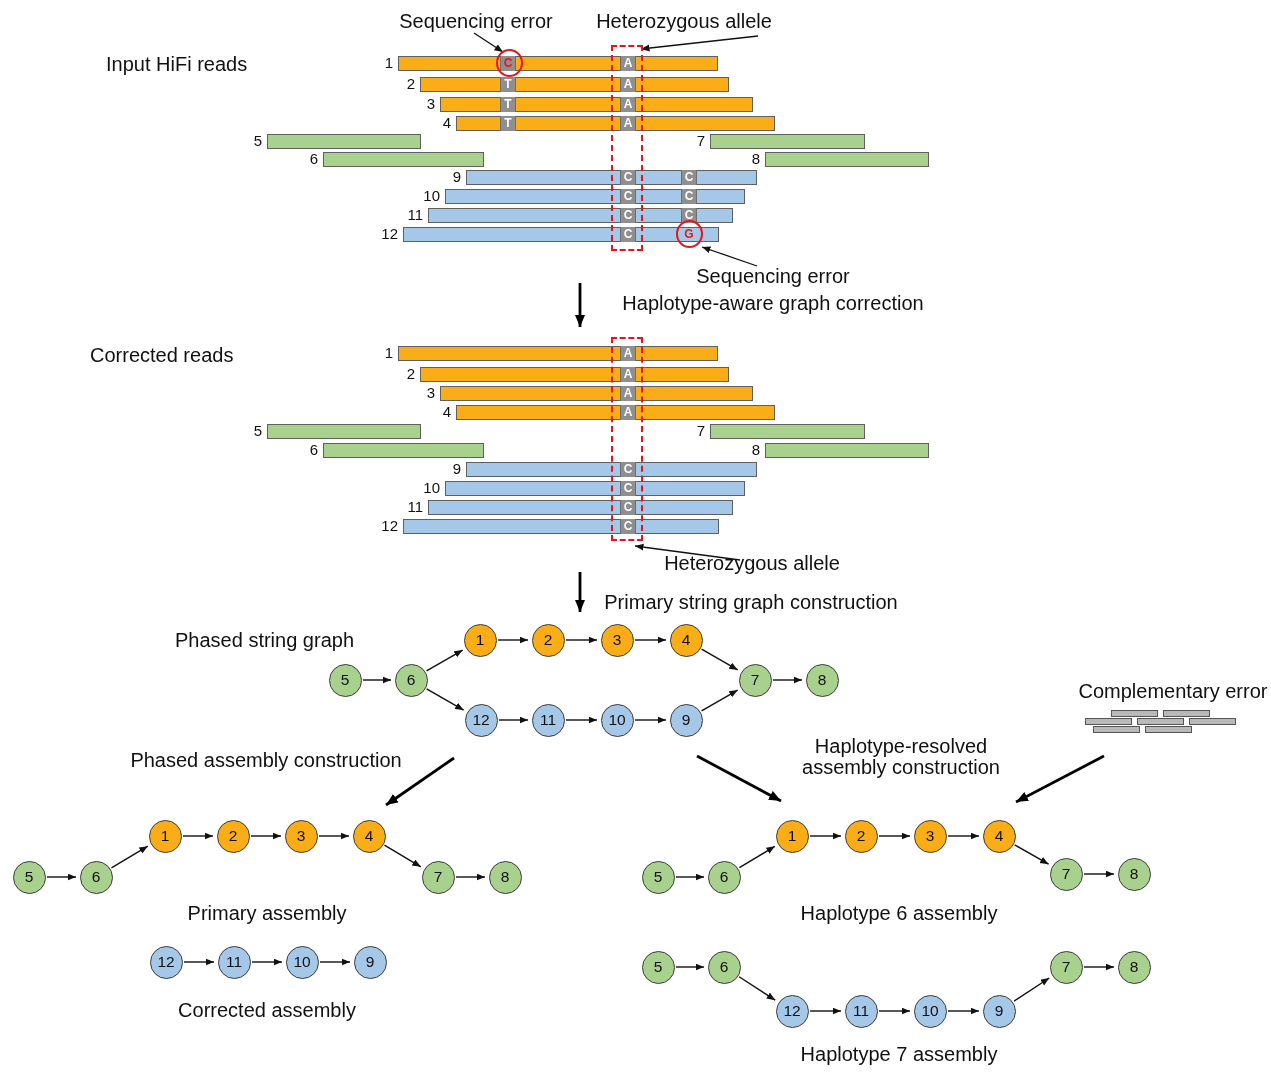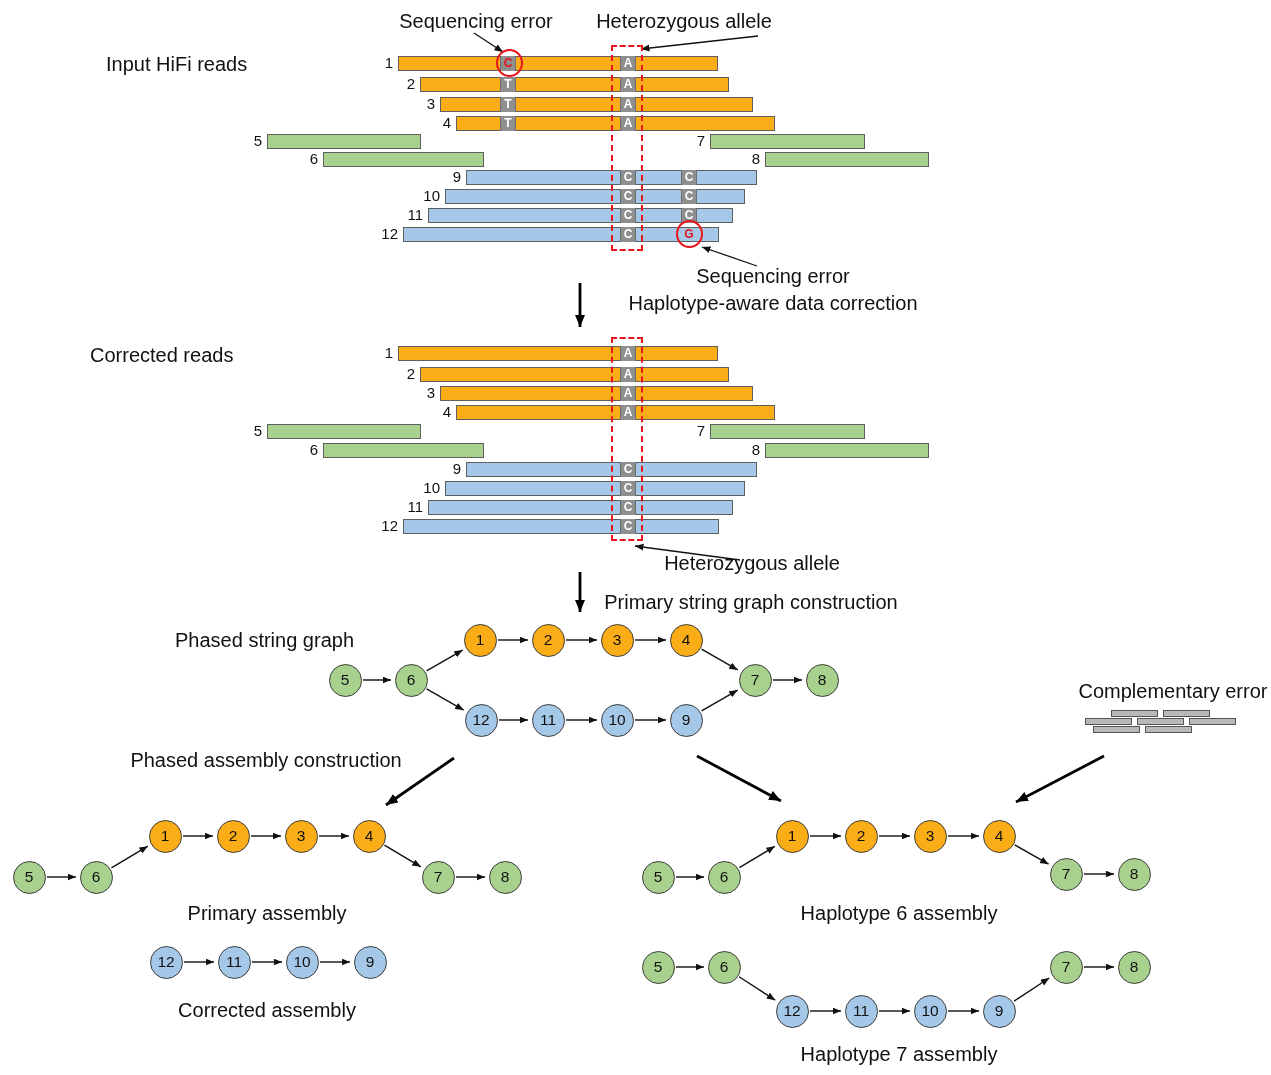--- a/index.html
+++ b/index.html
@@ -85,26 +85,30 @@
       <line x1="580" y1="572" x2="580" y2="612" stroke="#000" stroke-width="2.8" marker-end="url(#ahb)"></line>
       <line x1="454" y1="758" x2="386" y2="805" stroke="#000" stroke-width="2.8" marker-end="url(#ahb)"></line>
       <line x1="697" y1="756" x2="781" y2="801" stroke="#000" stroke-width="2.8" marker-end="url(#ahb)"></line>
       <line x1="1104" y1="756" x2="1016" y2="802" stroke="#000" stroke-width="2.8" marker-end="url(#ahb)"></line>
     </svg>
 
   <div class="lbl" style="left:106px;top:54px">Input HiFi reads</div>
   <div class="lbl c" style="left:476px;top:11px">Sequencing error</div>
   <div class="lbl c" style="left:684px;top:11px">Heterozygous allele</div>
   <div class="lbl c" style="left:773px;top:266px">Sequencing error</div>
-  <div class="lbl c" style="left:773px;top:293px">Haplotype-aware data correction</div>
+  <div class="lbl c" style="left:773px;top:293px">Haplotype-aware graph correction</div>
   <div class="lbl" style="left:90px;top:345px">Corrected reads</div>
   <div class="lbl c" style="left:752px;top:553px">Heterozygous allele</div>
   <div class="lbl c" style="left:751px;top:592px">Primary string graph construction</div>
   <div class="lbl" style="left:175px;top:630px">Phased string graph</div>
   <div class="lbl c" style="left:266px;top:750px">Phased assembly construction</div>
+  <div class="lbl c" style="left:901px;top:736px;line-height:21px">
+    <div>Haplotype-resolved</div>
+    <div>assembly construction</div>
+  </div>
   <div class="lbl c" style="left:1173px;top:681px">Complementary error</div>
   <div class="lbl c" style="left:267px;top:903px">Primary assembly</div>
   <div class="lbl c" style="left:267px;top:1000px">Corrected assembly</div>
   <div class="lbl c" style="left:899px;top:903px">Haplotype 6 assembly</div>
   <div class="lbl c" style="left:899px;top:1044px">Haplotype 7 assembly</div>
 
   <div class="dash-box" style="left:611px;top:45px;width:32px;height:206px"></div>
   <div class="dash-box" style="left:611px;top:337px;width:32px;height:204px"></div>
 
   <div class="red-circle" style="left:496px;top:49px;width:27px;height:28px"></div>

